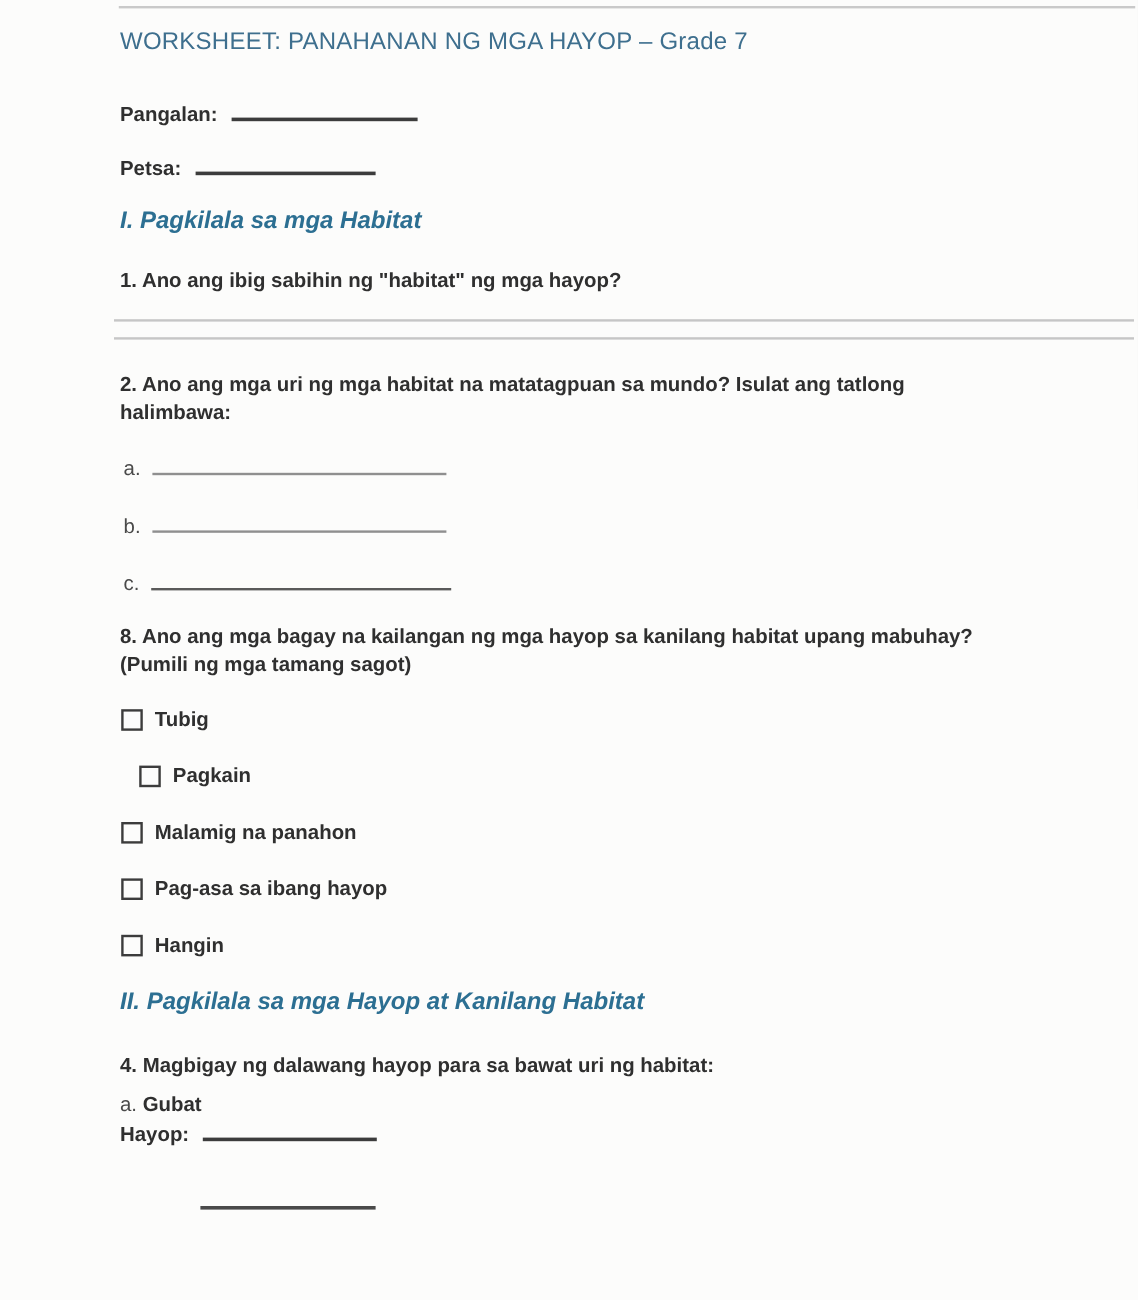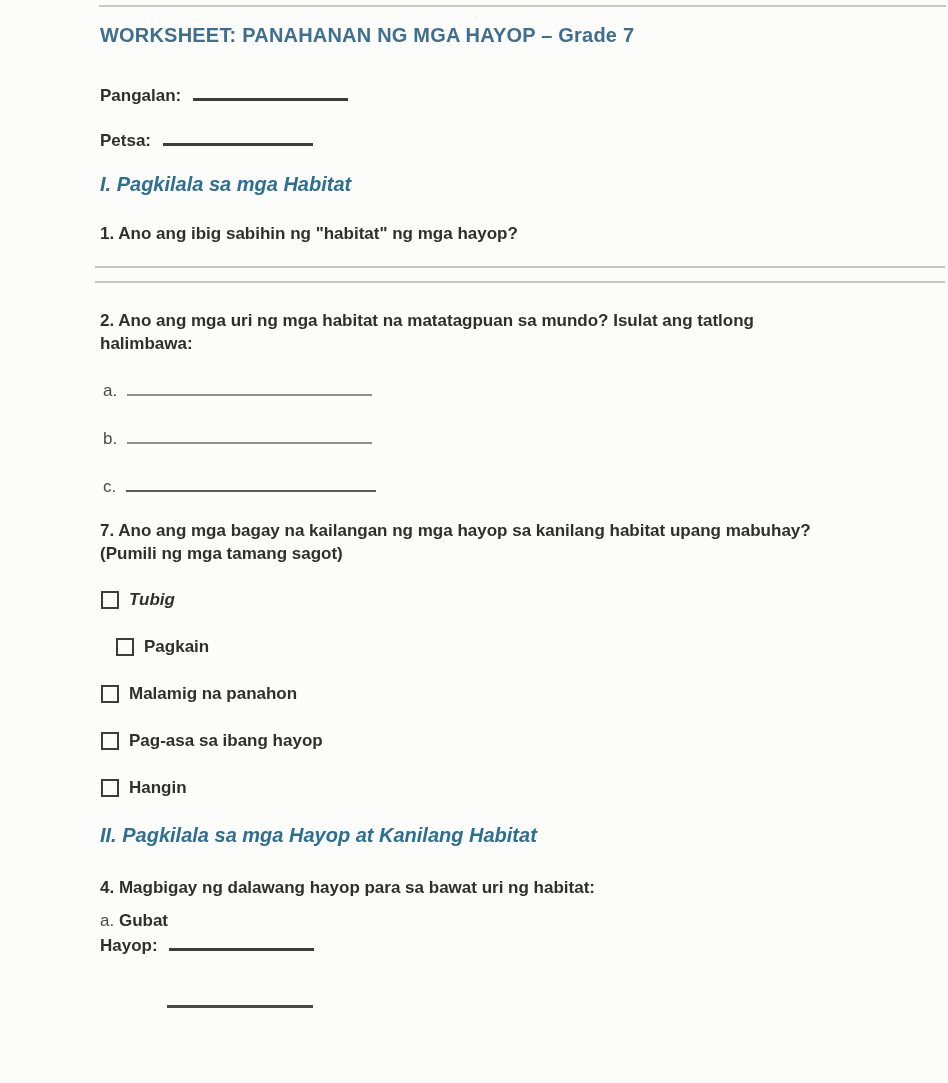--- a/index.html
+++ b/index.html
@@ -17,21 +17,21 @@
     overflow: hidden;
   }
   .abs { position: absolute; }
 
   .top-rule {
     left: 99px; top: 5px; width: 847px; height: 2px;
     background: #c9c9c9;
   }
   .title {
     left: 100px; top: 24px;
-    font-size: 20px; font-weight: 700;
+    font-size: 20px; font-weight: 400;
     letter-spacing: 0.2px;
     color: #3e6f8e;
     margin: 0;
   }
   .txt {
     font-size: 17px;
     line-height: 23px;
     font-weight: 600;
     color: #2f2f2f;
     white-space: nowrap;
@@ -110,25 +110,25 @@
     <span class="item-label">b.</span>
     <span class="blank thin light" style="width:245px; margin-left:5px;"></span>
   </div>
 
   <div class="abs txt" style="left:103px; top:475px;">
     <span class="item-label">c.</span>
     <span class="blank thin mid" style="width:250px; margin-left:5px;"></span>
   </div>
 
   <div class="abs txt wrap2" style="left:100px; top:519px; width:830px;">
-    <div>7. Ano ang mga bagay na kailangan ng mga hayop sa kanilang habitat upang mabuhay?</div>
+    <div>8. Ano ang mga bagay na kailangan ng mga hayop sa kanilang habitat upang mabuhay?</div>
     <div>(Pumili ng mga tamang sagot)</div>
   </div>
 
-  <div class="abs txt check-row" style="left:101px; top:588px;font-style:italic;">
+  <div class="abs txt check-row" style="left:101px; top:588px;">
     <span class="checkbox"></span>
     <span>Tubig</span>
   </div>
 
   <div class="abs txt check-row" style="left:116px; top:635px;">
     <span class="checkbox"></span>
     <span>Pagkain</span>
   </div>
 
   <div class="abs txt check-row" style="left:101px; top:682px;">

